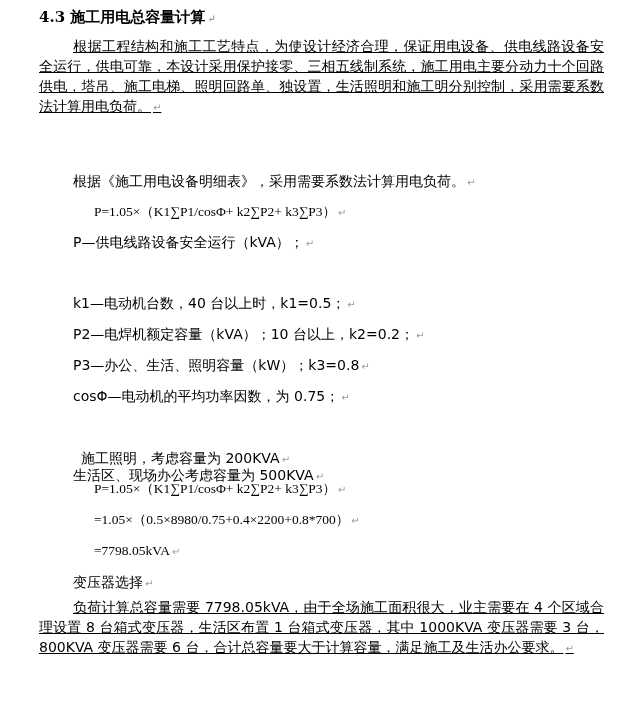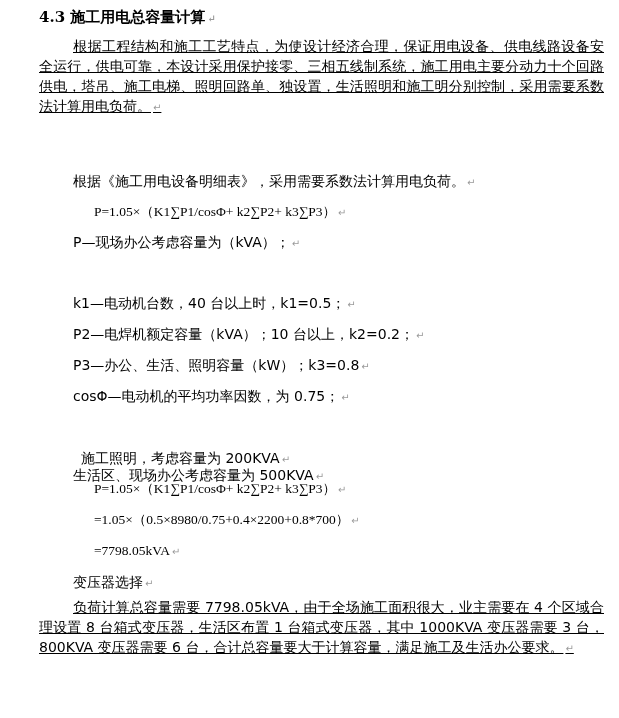--- a/index.html
+++ b/index.html
@@ -36,21 +36,21 @@
 <div class="page">
 
   <div class="heading"><span>4.3 施工用电总容量计算</span><span class="pm">↵</span></div>
 
   <div class="para" style="top:36px;"><span class="indent"></span><span>根据工程结构和施工工艺特点，为使设计经济合理，保证用电设备、供电线路设备安全运行，供电可靠，本设计采用保护接零、三相五线制系统，施工用电主要分动力十个回路供电，塔吊、施工电梯、照明回路单、独设置，生活照明和施工明分别控制，采用需要系数法计算用电负荷。</span><span class="pm">↵</span></div>
 
   <div class="line" style="top:170px;"><span>根据《施工用电设备明细表》，采用需要系数法计算用电负荷。</span><span class="pm">↵</span></div>
 
   <div class="line mono" style="top:201px;"><span>P=1.05×（K1∑P1/cosΦ+ k2∑P2+ k3∑P3）</span><span class="pm">↵</span></div>
 
-  <div class="line" style="top:231px;"><span>P—现场办公考虑容量为（kVA）；</span><span class="pm">↵</span></div>
+  <div class="line" style="top:231px;"><span>P—供电线路设备安全运行（kVA）；</span><span class="pm">↵</span></div>
   <div class="line" style="top:292px;"><span>k1—电动机台数，40 台以上时，k1=0.5；</span><span class="pm">↵</span></div>
   <div class="line" style="top:323px;"><span>P2—电焊机额定容量（kVA）；10 台以上，k2=0.2；</span><span class="pm">↵</span></div>
   <div class="line" style="top:354px;"><span>P3—办公、生活、照明容量（kW）；k3=0.8</span><span class="pm">↵</span></div>
   <div class="line" style="top:385px;"><span>cosΦ—电动机的平均功率因数，为 0.75；</span><span class="pm">↵</span></div>
   <div class="line" style="top:416px;margin-top:48px;"><span>生活区、现场办公考虑容量为 500KVA</span><span class="pm">↵</span></div>
   <div class="line" style="top:447px;margin-left:8px;"><span>施工照明，考虑容量为 200KVA</span><span class="pm">↵</span></div>
 
   <div class="line mono" style="top:478px;"><span>P=1.05×（K1∑P1/cosΦ+ k2∑P2+ k3∑P3）</span><span class="pm">↵</span></div>
 
   <div class="line mono" style="top:509px;"><span>=1.05×（0.5×8980/0.75+0.4×2200+0.8*700）</span><span class="pm">↵</span></div>

